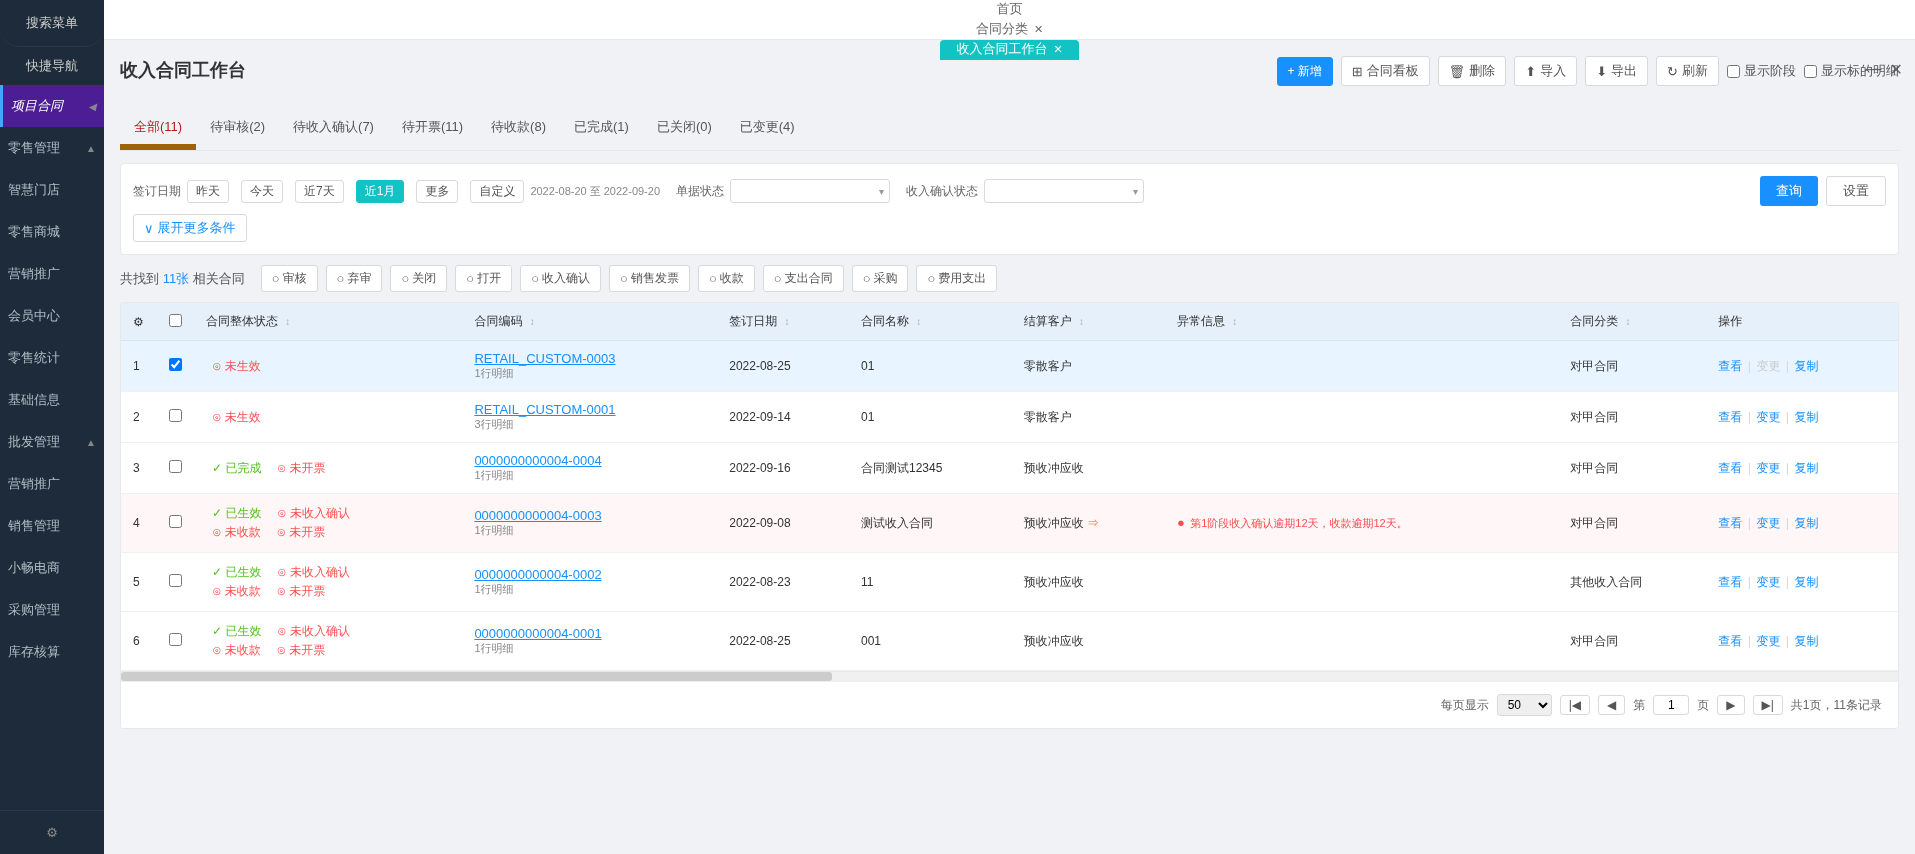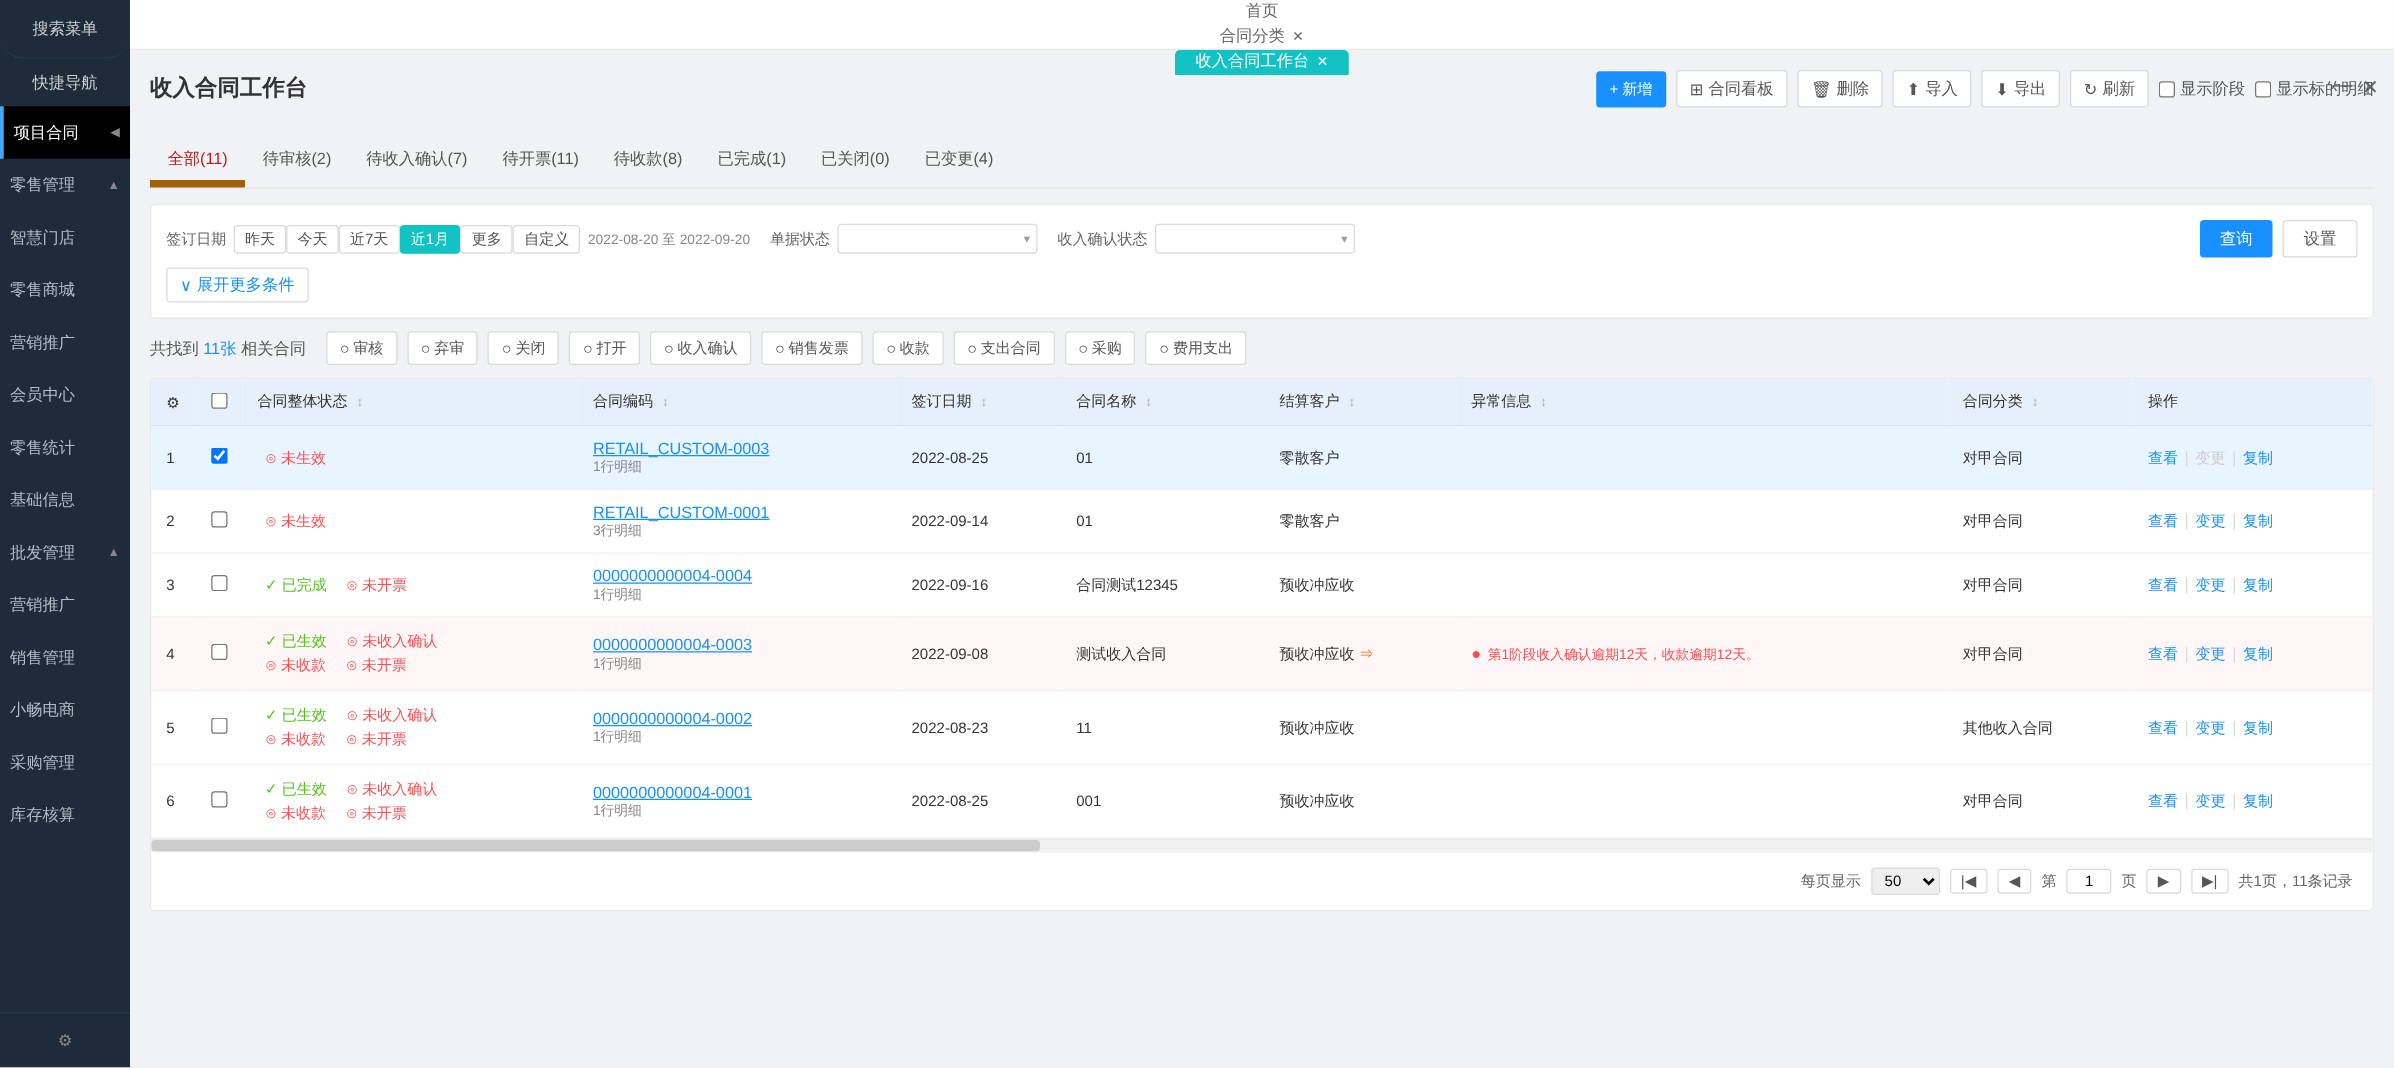--- a/index.html
+++ b/index.html
@@ -3,21 +3,21 @@
   <meta charset="utf-8">
   <style>
     * { box-sizing: border-box; margin: 0; padding: 0; font-family: 'Microsoft YaHei', Arial, sans-serif; font-size: 13px; }
     body { display: flex; height: 854px; overflow: hidden; background: #f0f2f5; }
 
     
     .sidebar { width: 104px; background: #1d2b3a; color: #b0bec5; display: flex; flex-direction: column; height: 100%; }
     .sidebar-search { padding: 14px 8px; color: #ccc; font-size: 13px; cursor: pointer; border-bottom: 1px solid #2a3a4a; text-align: center; border-radius: 19px; }
     .sidebar-nav { padding: 10px 8px; color: #ccc; font-size: 13px; cursor: pointer; text-align: center; }
     .sidebar-item { padding: 12px 8px; color: #b0bec5; font-size: 13px; cursor: pointer; text-align: center; display: flex; align-items: center; justify-content: space-between; }
-    .sidebar-item.active { color: #fff; background: #000000; border-left: 3px solid #40a9ff; }
+    .sidebar-item.active { color: #fff; background: #4c1d95; border-left: 3px solid #40a9ff; font-style: italic; }
     .sidebar-item.has-arrow { justify-content: space-between; }
     .sidebar-item span.arrow { font-size: 10px; color: #888; }
     .sidebar-bottom { margin-top: auto; padding: 14px 8px; text-align: center; color: #888; cursor: pointer; border-top: 1px solid #2a3a4a; }
 
     
     .main { flex: 1; display: flex; flex-direction: column; overflow: hidden; }
 
     
     .tab-bar { background: #fff; border-bottom: 1px solid #e8e8e8; display: flex; align-items: center; padding: 0 12px; height: 40px; flex-direction: column; }
     .tab-item { padding: 0 16px; height: 40px; display: flex; align-items: center; cursor: pointer; color: #666; font-size: 13px; border-bottom: 2px solid transparent; }
@@ -38,21 +38,21 @@
 
     
     .filter-tabs { display: flex; gap: 0; border-bottom: 1px solid #e8e8e8; margin-bottom: 12px; }
     .filter-tab { padding: 8px 14px; cursor: pointer; color: #555; font-size: 13px; border-bottom: 2px solid transparent; }
     .filter-tab.active { color: #b91c1c; border-bottom: 6px solid #a16207; font-weight: 500; text-align: right; }
 
     
     .filter-row { display: flex; align-items: center; gap: 16px; margin-bottom: 8px; flex-wrap: wrap; }
     .filter-group { display: flex; align-items: center; gap: 6px; }
     .filter-label { color: #666; font-size: 12px; white-space: nowrap; }
-    .date-btns { display: flex; gap: 0; align-items: center; }
+    .date-btns { display: flex; gap: 12px; align-items: center; }
     .date-btn { padding: 2px 8px; border: 1px solid #d9d9d9; background: #fff; border-radius: 3px; cursor: pointer; font-size: 12px; color: #555; }
     .date-btn.active { background: #13c2c2; color: #fff; border-color: #13c2c2; }
     .date-range { font-size: 11px; color: #888; }
     .filter-select { border: 1px solid #d9d9d9; border-radius: 3px; padding: 4px 24px 4px 8px; font-size: 12px; color: #555; background: #fff; appearance: none; cursor: pointer; min-width: 160px; }
     .select-wrapper { position: relative; display: inline-block; }
     .select-wrapper::after { content: '▾'; position: absolute; right: 6px; top: 50%; transform: translateY(-50%); color: #999; font-size: 10px; pointer-events: none; }
     .expand-btn { display: flex; align-items: center; gap: 4px; color: #1890ff; cursor: pointer; font-size: 12px; border: 1px solid #d9d9d9; border-radius: 3px; padding: 4px 10px; background: #fff; }
     .query-btn { padding: 5px 16px; background: #1890ff; color: #fff; border: none; border-radius: 3px; cursor: pointer; font-size: 13px; }
     .settings-btn { padding: 5px 16px; background: #fff; color: #555; border: 1px solid #d9d9d9; border-radius: 3px; cursor: pointer; font-size: 13px; }
 

